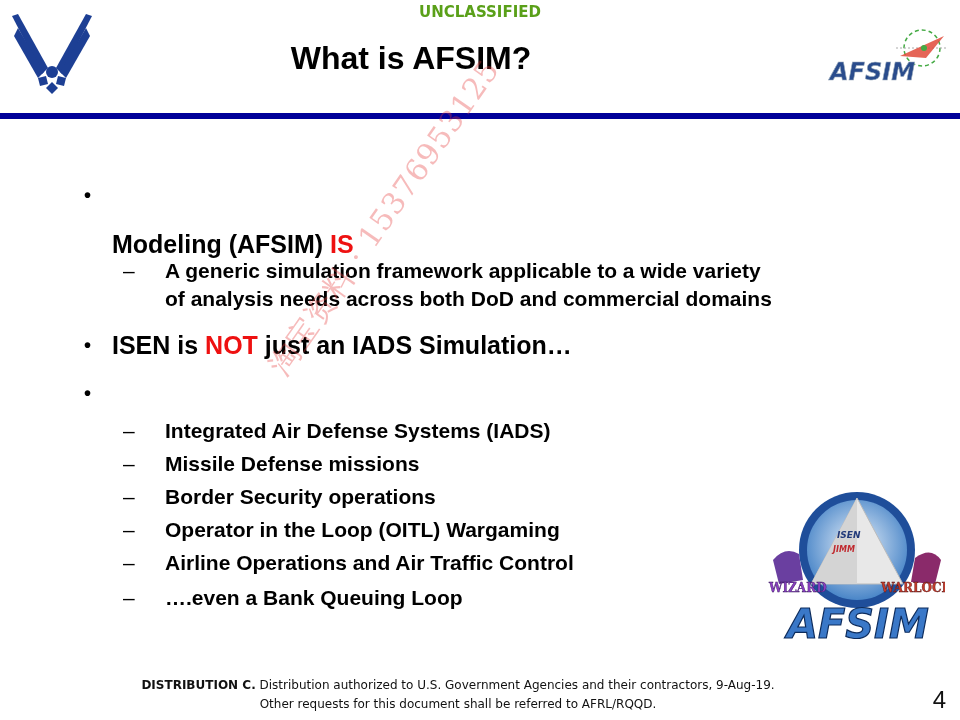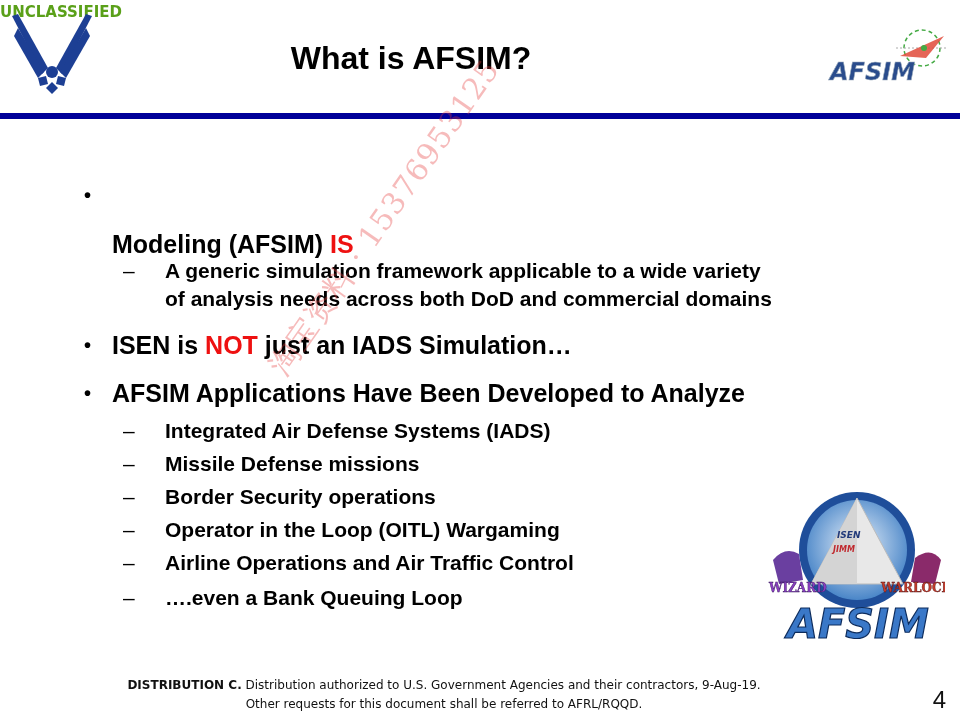--- a/index.html
+++ b/index.html
@@ -3,21 +3,21 @@
   <meta charset="utf-8">
   <style>
     html, body { margin: 0; padding: 0; }
     body {
       width: 960px; height: 720px; overflow: hidden; position: relative;
       background: #ffffff;
       font-family: "Liberation Sans", sans-serif;
       color: #000;
     }
     .classification {
-      position: absolute; top: 3px; left: 0; width: 960px; text-align: left;
+      position: absolute; top: 3px; left: 0; width: 960px; text-align: center;
       font-family: "DejaVu Sans", sans-serif; font-weight: bold; font-size: 15px;
       letter-spacing: 0px;
     }
     .title {
       position: absolute; top: 40px; left: 0; width: 822px; text-align: center;
       font-weight: bold; font-size: 32px;
     }
     .rule {
       position: absolute; top: 113px; left: 0; width: 960px; height: 6px;
     }
@@ -31,21 +31,21 @@
       position: absolute; left: -28px; top: 0; font-size: 20px;
     }
     .l2 {
       position: absolute; left: 165px; font-weight: bold; font-size: 21px; line-height: 28px;
     }
     .l2 .dash {
       position: absolute; left: -42px; top: 0; font-weight: normal;
     }
     .red { color: #ee1111; }
     .footer {
-      position: absolute; top: 676px; left: 2px; width: 884px; text-align: center;
+      position: absolute; top: 676px; left: 16px; width: 884px; text-align: center;
       font-family: "DejaVu Sans", sans-serif; font-size: 12px; line-height: 19px; color: #111;
     }
     .footer b { font-weight: bold; }
     .page-num {
       position: absolute; right: 14px; top: 686px; font-size: 24px; color: #111;
     }
     .emblem { position: absolute; left: 765px; top: 488px; width: 180px; height: 160px; }
     .watermark {
       position: absolute; left: 260px; top: 360px;
       transform: rotate(-55deg); transform-origin: left top;
@@ -99,21 +99,20 @@
     <span>of analysis needs across both DoD and commercial domains</span>
   </div>
 
   <div class="l1" style="top:326px">
     <span class="bullet">•</span>
     <span>ISEN is </span><span class="red">NOT</span><span> just an IADS Simulation…</span>
   </div>
 
   <div class="l1" style="top:374px">
     <span class="bullet">•</span>
-    <span>AFSIM Applications Have Been Developed to Analyze</span>
   </div>
   <div class="l2" style="top:417px">
     <span class="dash">–</span>
     <span>Integrated Air Defense Systems (IADS)</span>
   </div>
   <div class="l2" style="top:450px">
     <span class="dash">–</span>
     <span>Missile Defense missions</span>
   </div>
   <div class="l2" style="top:483px">

